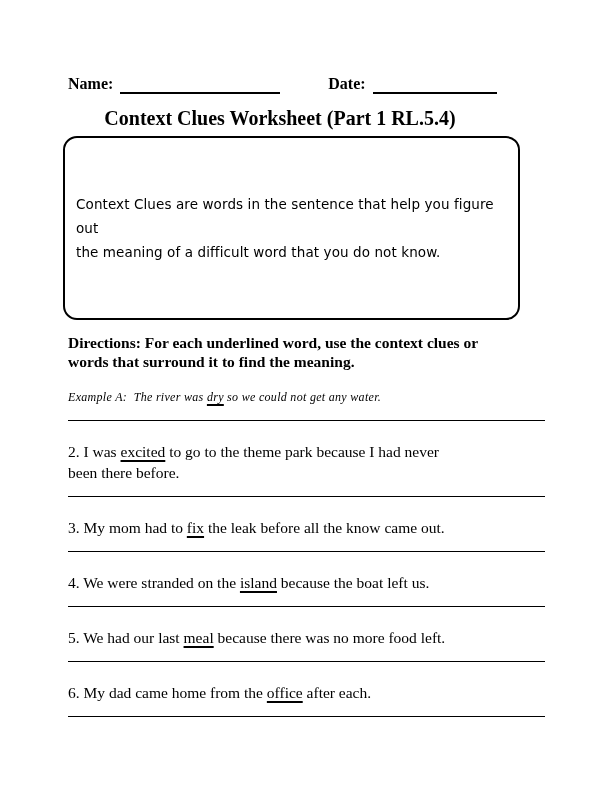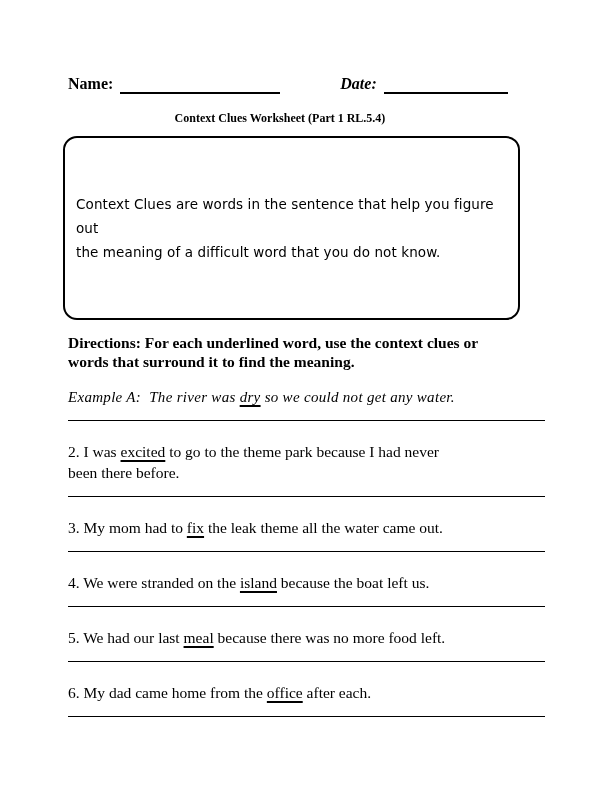--- a/index.html
+++ b/index.html
@@ -11,25 +11,25 @@
     width: 560px; height: 792px;
     background: #fff;
     padding: 74px 40px 0 63px;
     overflow: hidden;
   }
 
   
   .header-row { display: flex; align-items: flex-end; margin-left: 5px; font-weight: bold; font-size: 16px; line-height: 20px; }
   .blank { display: inline-block; height: 15px; border-bottom: 2px solid #000; }
   .name-blank { width: 160px; margin-left: 7px; }
-  .date-label { margin-left: 60px; font-style: italic; }
+  .date-label { margin-left: 48px; }
   .date-blank { width: 124px; margin-left: 7px; }
 
   
-  .title { font-size: 12px; font-weight: bold; text-align: center; margin: 14px 23px 0 0; line-height: 20px; }
+  .title { font-size: 20px; font-weight: bold; text-align: center; margin: 14px 23px 0 0; line-height: 20px; }
 
   
   .info-box {
     margin-top: 8px;
     border: 2px solid #000;
     border-radius: 14px;
     padding: 6px 8px 6px 11px;
     font-family: "DejaVu Sans", "Liberation Sans", sans-serif;
     font-size: 13.5px;
     line-height: 24px;
@@ -44,21 +44,21 @@
     font-size: 15.5px;
     line-height: 19px;
     max-width: 490px;
     white-space: pre-wrap;
   }
 
   
   .example {
     margin: 16px 0 0 5px;
     font-style: italic;
-    font-size: 15px;
+    font-size: 12px;
     line-height: 20px;
     letter-spacing: 0.3px;
     max-width: 490px;
   }
   .example .seg { white-space: pre-wrap; }
 
   
   .q-text {
     margin: 20px 0 0 5px;
     font-size: 15.5px;
@@ -106,21 +106,21 @@
   <div class="example">
     <div><span class="seg">Example A:  The river was </span><span class="u seg">dry</span><span class="seg"> so we could not get any water.</span></div>
   </div>
 
   <div class="answer-line"></div>
 
   <div class="q-text"><span class="seg">2. I was </span><span class="u seg">excited</span><span class="seg"> to go to the theme park because I had never
 been there before.</span></div>
   <div class="answer-line"></div>
 
-  <div class="q-text"><span class="seg">3. My mom had to </span><span class="u seg">fix</span><span class="seg"> the leak theme all the water came out.</span></div>
+  <div class="q-text"><span class="seg">3. My mom had to </span><span class="u seg">fix</span><span class="seg"> the leak before all the know came out.</span></div>
   <div class="answer-line"></div>
 
   <div class="q-text"><span class="seg">4. We were stranded on the </span><span class="u seg">island</span><span class="seg"> because the boat left us.</span></div>
   <div class="answer-line"></div>
 
   <div class="q-text"><span class="seg">5. We had our last </span><span class="u seg">meal</span><span class="seg"> because there was no more food left.</span></div>
   <div class="answer-line"></div>
 
   <div class="q-text"><span class="seg">6. My dad came home from the </span><span class="u seg">office</span><span class="seg"> after each.</span></div>
   <div class="answer-line"></div>

